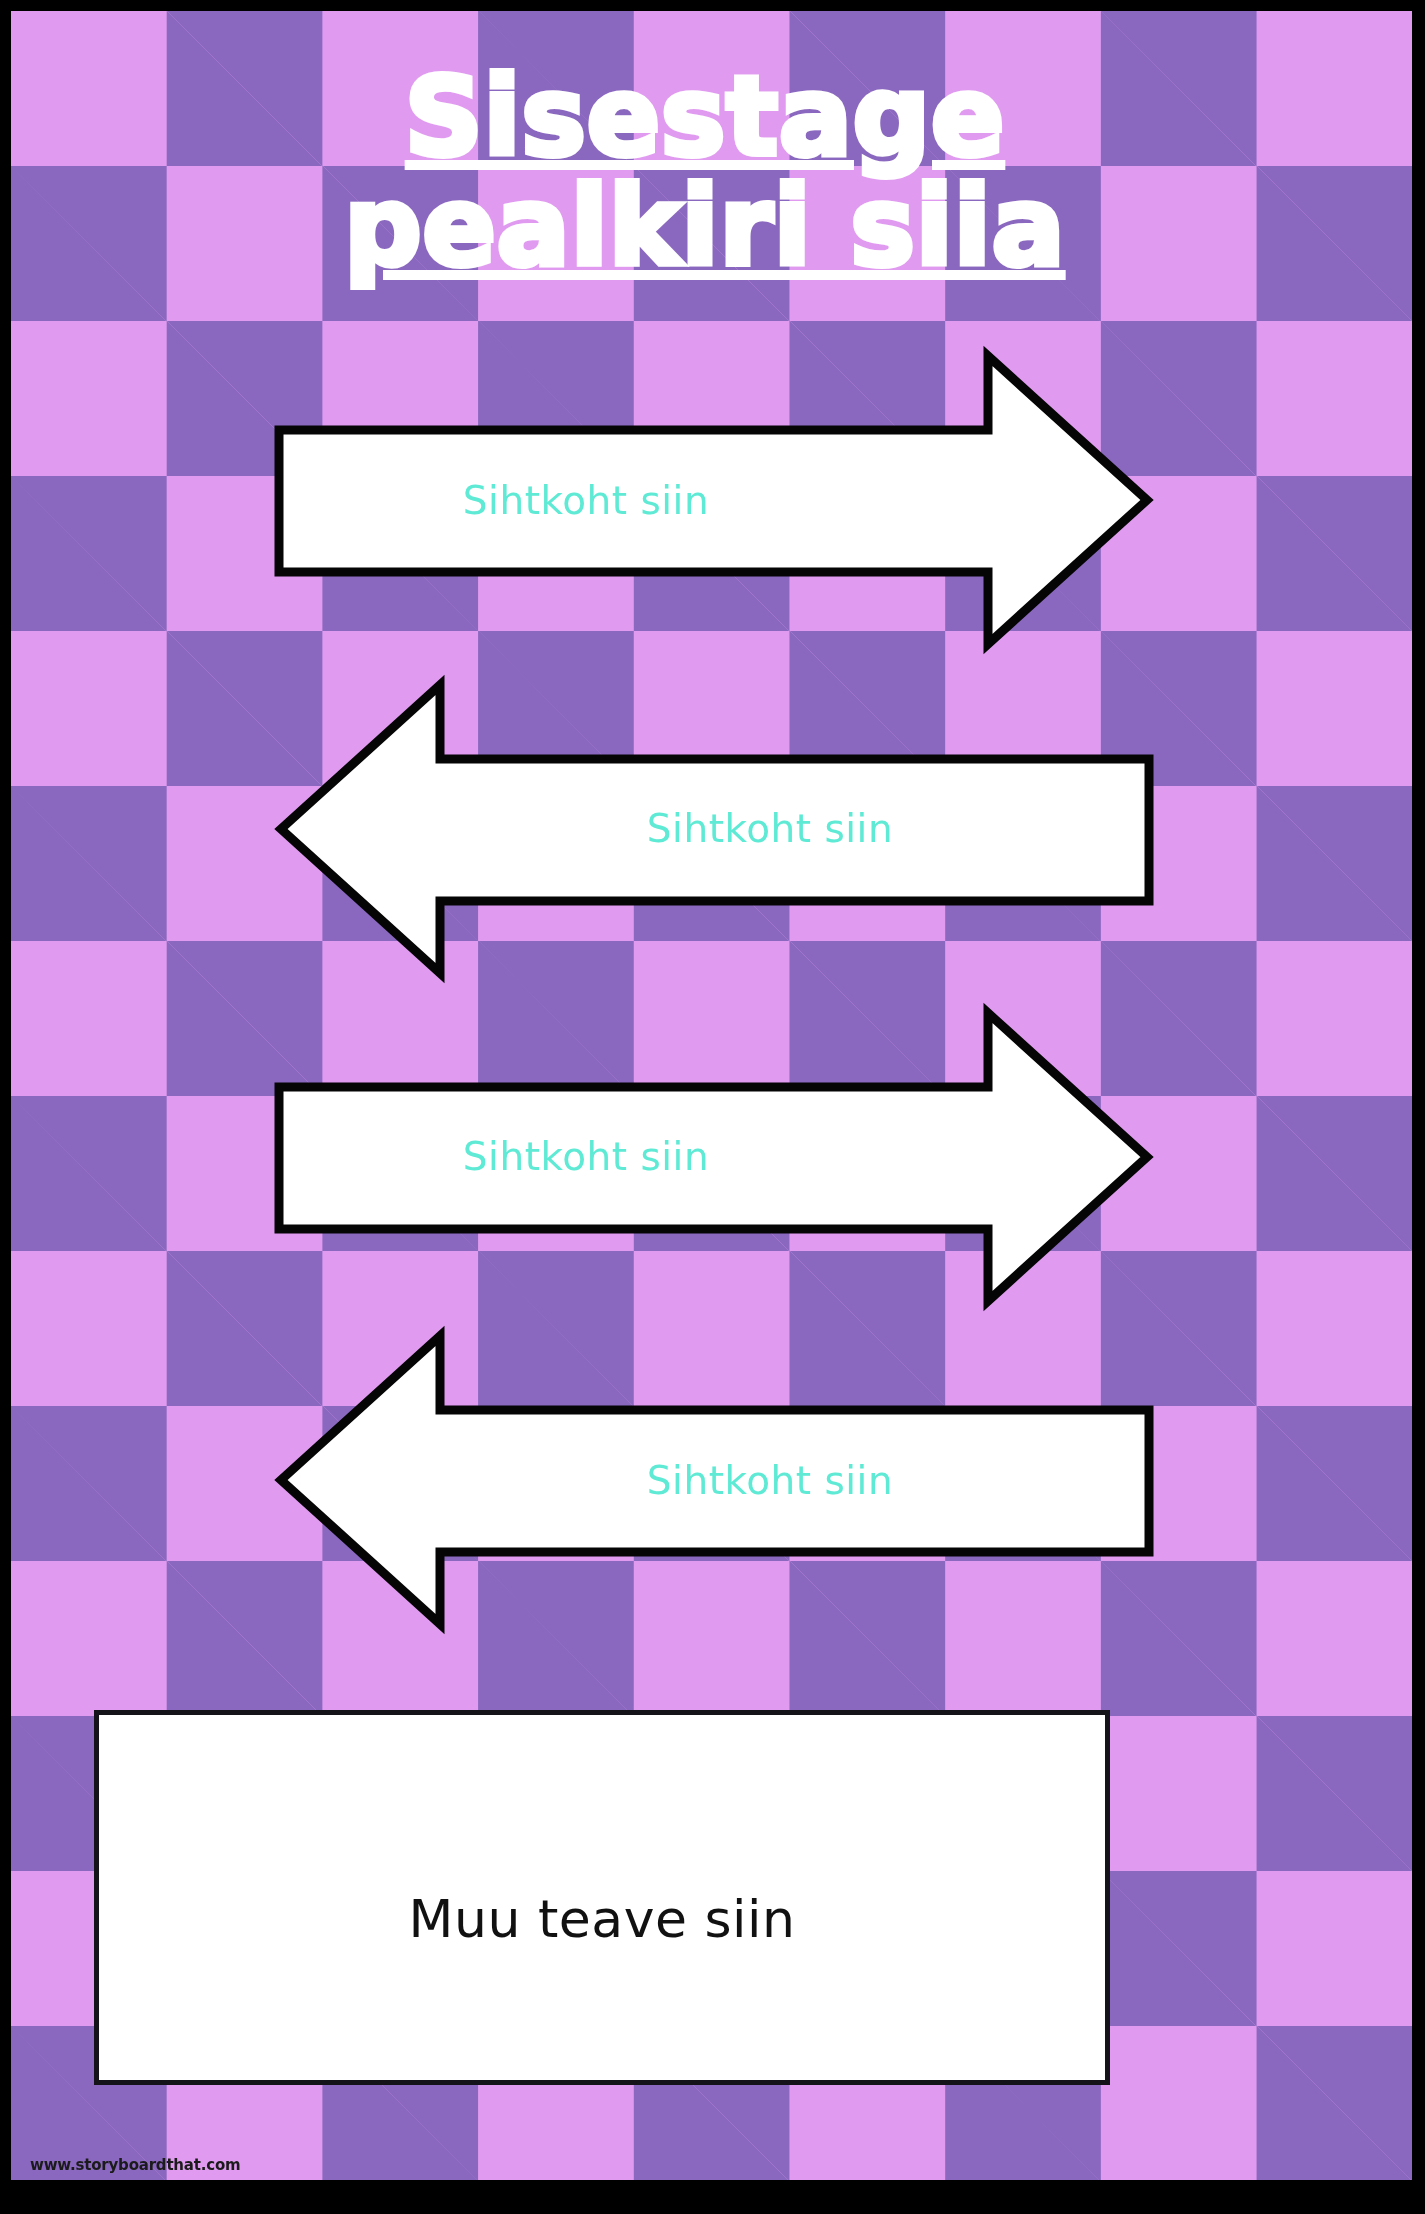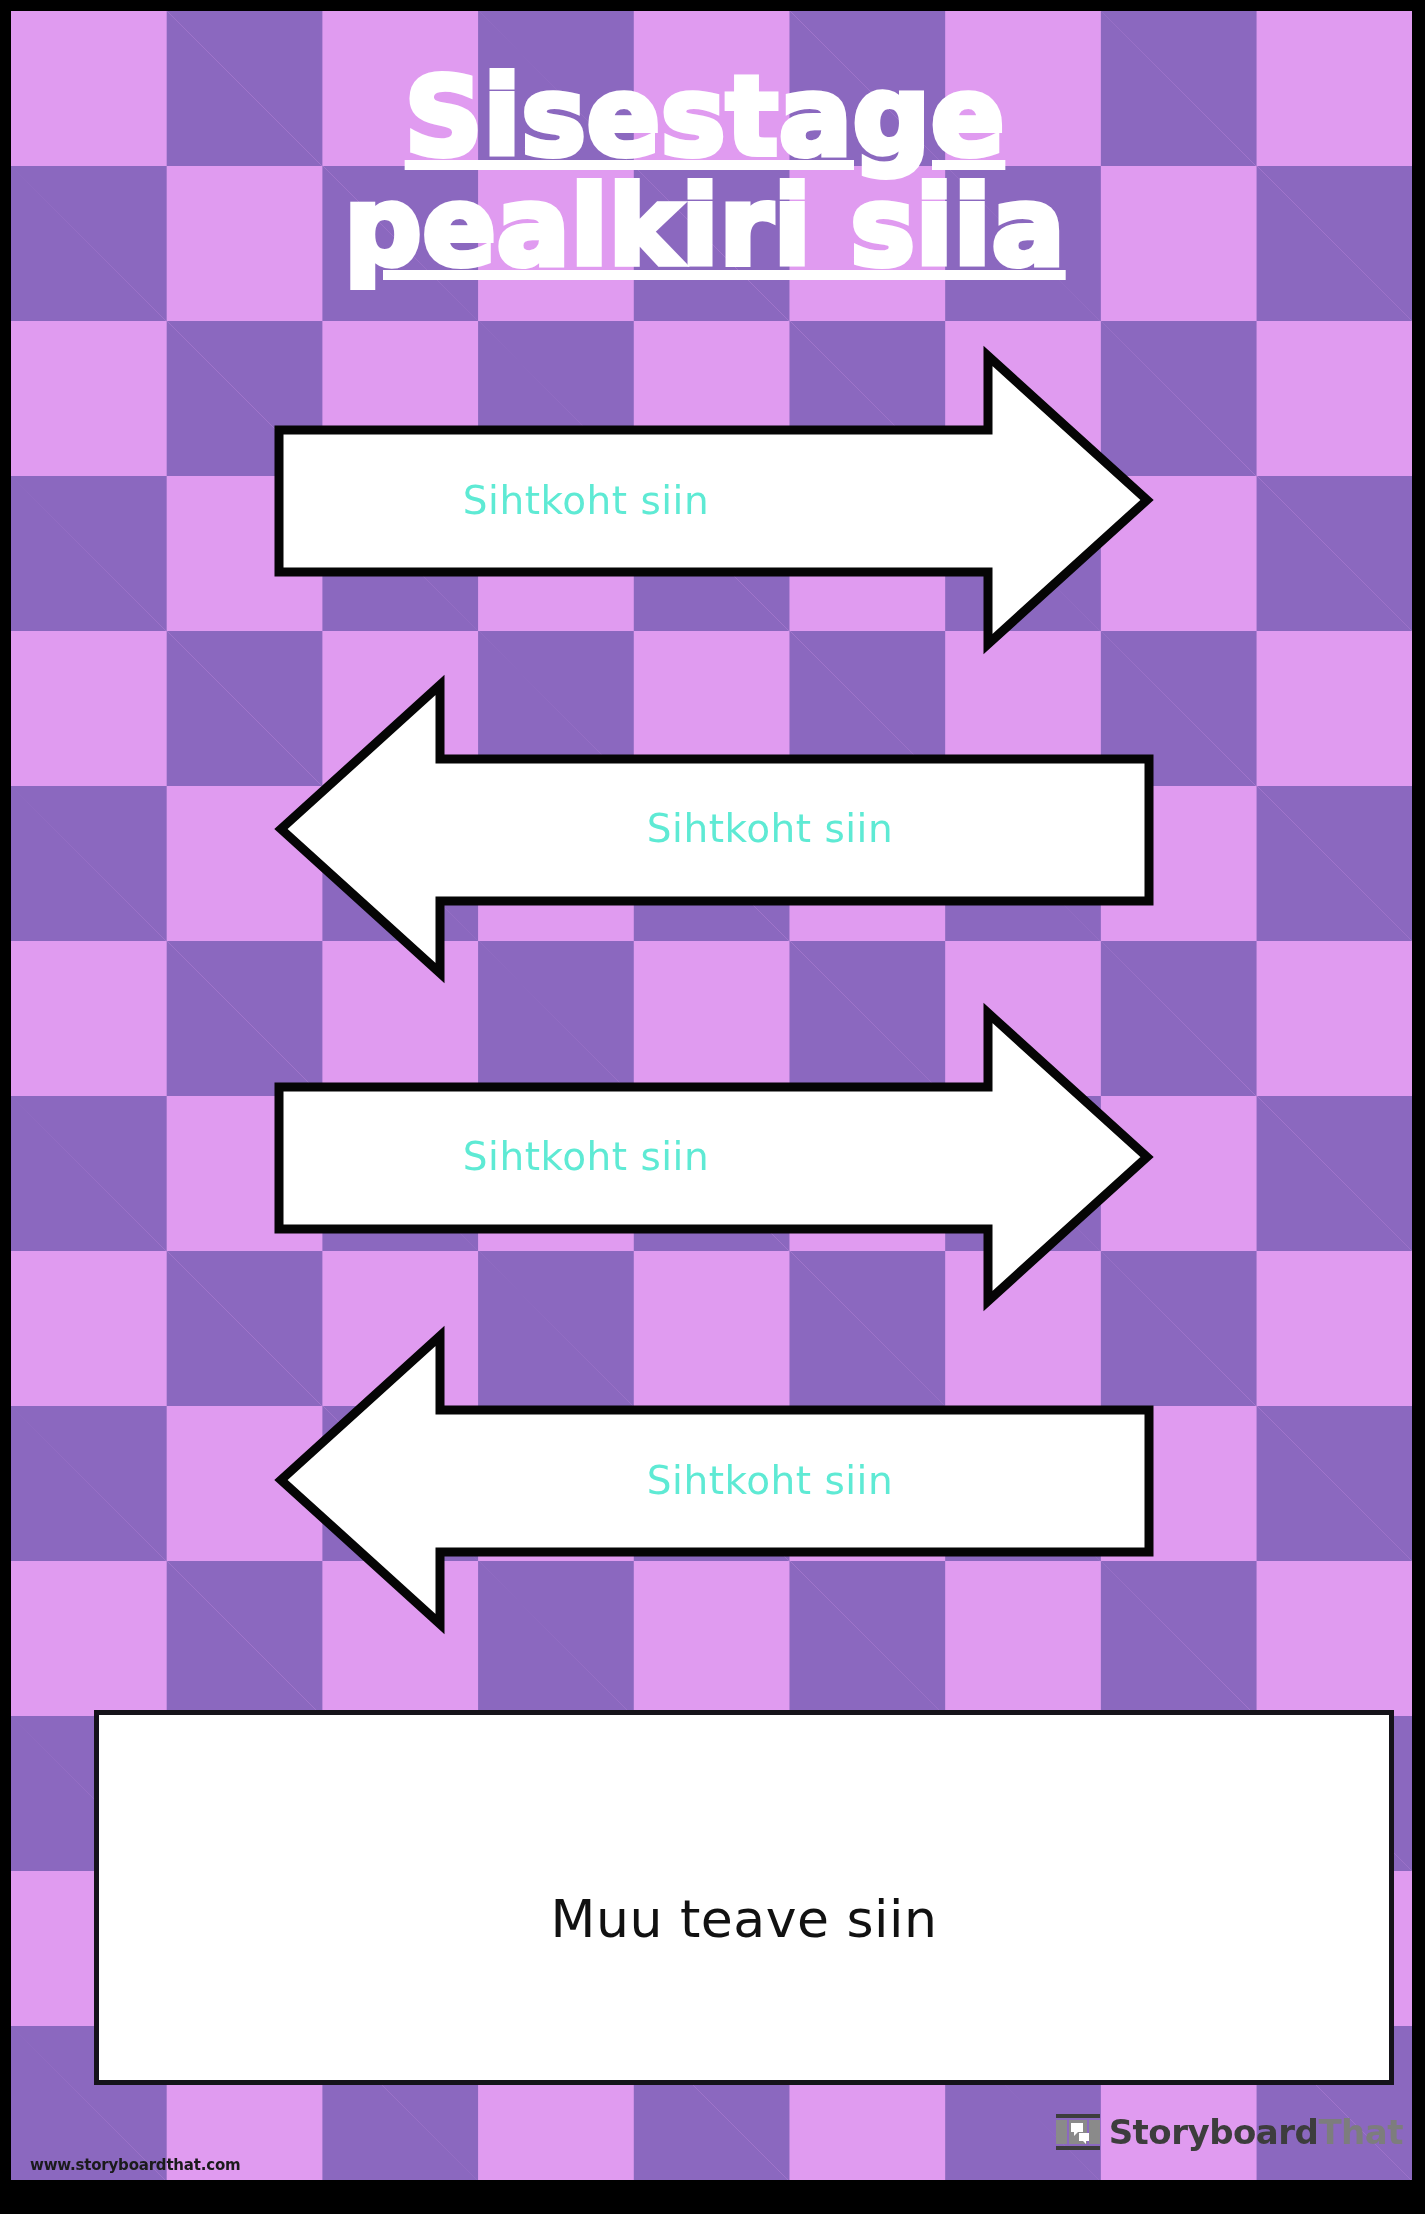--- a/index.html
+++ b/index.html
@@ -72,21 +72,21 @@
     font-size: 39px;
     font-weight: 400;
     white-space: nowrap;
     letter-spacing: 0.5px;
   }
   
   .infobox {
     position: absolute;
     left: 94px;
     top: 1710px;
-    width: 1300px;
+    width: 1016px;
     height: 375px;
     background: #ffffff;
     border: 5px solid #15131a;
     box-sizing: border-box;
   }
   .infobox-label {
     position: absolute;
     left: 0;
     right: 0;
     top: 174px;
@@ -173,28 +173,14 @@
     </svg>
   </div>
   <div class="arrow-label" style="left:440px; top:1458px; width:660px; text-align:center;">Sihtkoht siin</div>
 
   <div class="infobox">
     <div class="infobox-label">Muu teave siin</div>
   </div>
 
   <div class="site-url">www.storyboardthat.com</div>
 
-  <div class="brand">
-    <svg class="brand-icon" viewBox="0 0 46 40">
-      <rect x="1" y="2" width="44" height="4" fill="#3d3d3d"></rect>
-      <rect x="1" y="34" width="44" height="4" fill="#3d3d3d"></rect>
-      <rect x="1" y="8" width="11" height="24" fill="#8a8a8a"></rect>
-      <rect x="14" y="8" width="18" height="24" fill="#8a8a8a"></rect>
-      <rect x="34" y="8" width="11" height="24" fill="#8a8a8a"></rect>
-      <path d="M16 11 h12 v9 h-5 l-4 4 v-4 h-3 z" fill="#ffffff"></path>
-      <path d="M24 21 h10 v8 h-3 v3 l-3 -3 h-4 z" fill="#ffffff"></path>
-    </svg>
-    <div class="brand-text">
-      <span class="w1">Storyboard</span><span class="w2">That</span>
-    </div>
-  </div>
 
 </div>
 
 </body></html>

